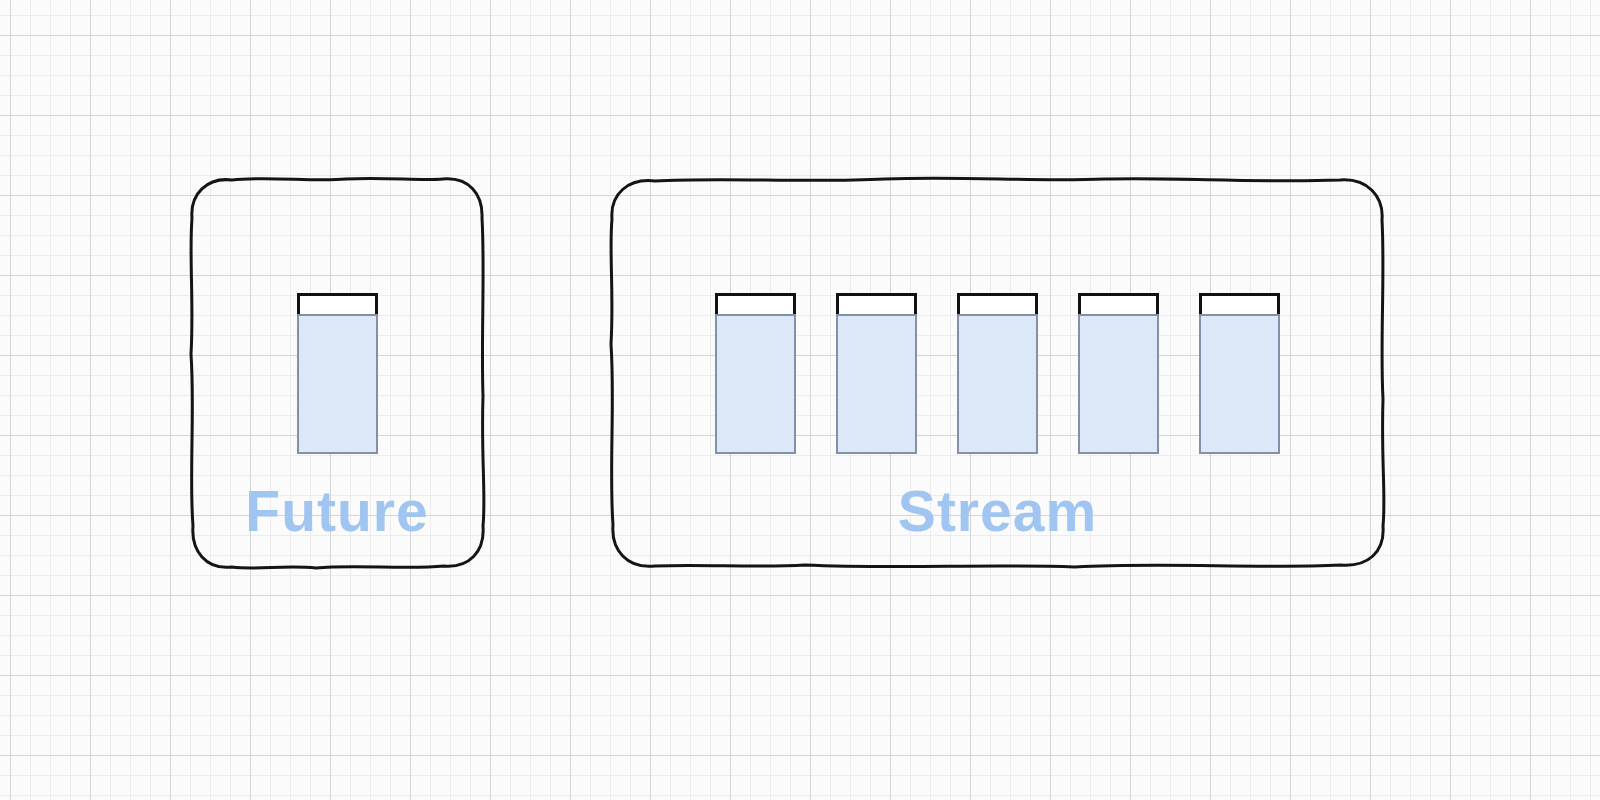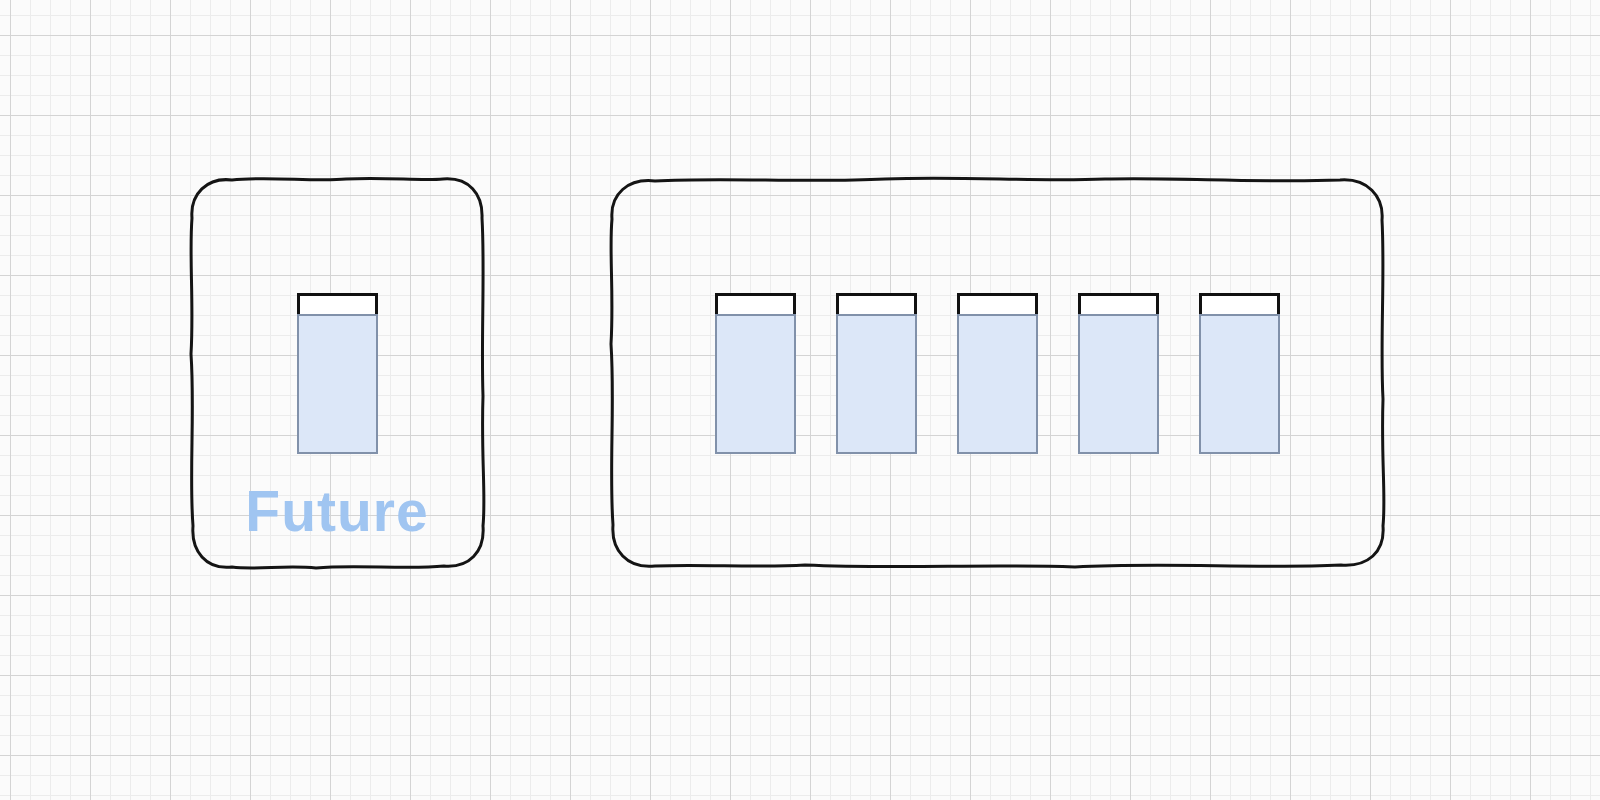--- a/index.html
+++ b/index.html
@@ -165,16 +165,17 @@
         </div>
         <div class="glass">
           <div class="glass-top"></div>
           <div class="glass-body"></div>
         </div>
         <div class="glass">
           <div class="glass-top"></div>
           <div class="glass-body"></div>
         </div>
       </div>
+    <div class="panel-label">Stream</div>
   </div>
 
 
 </div>
 
 </body></html>

